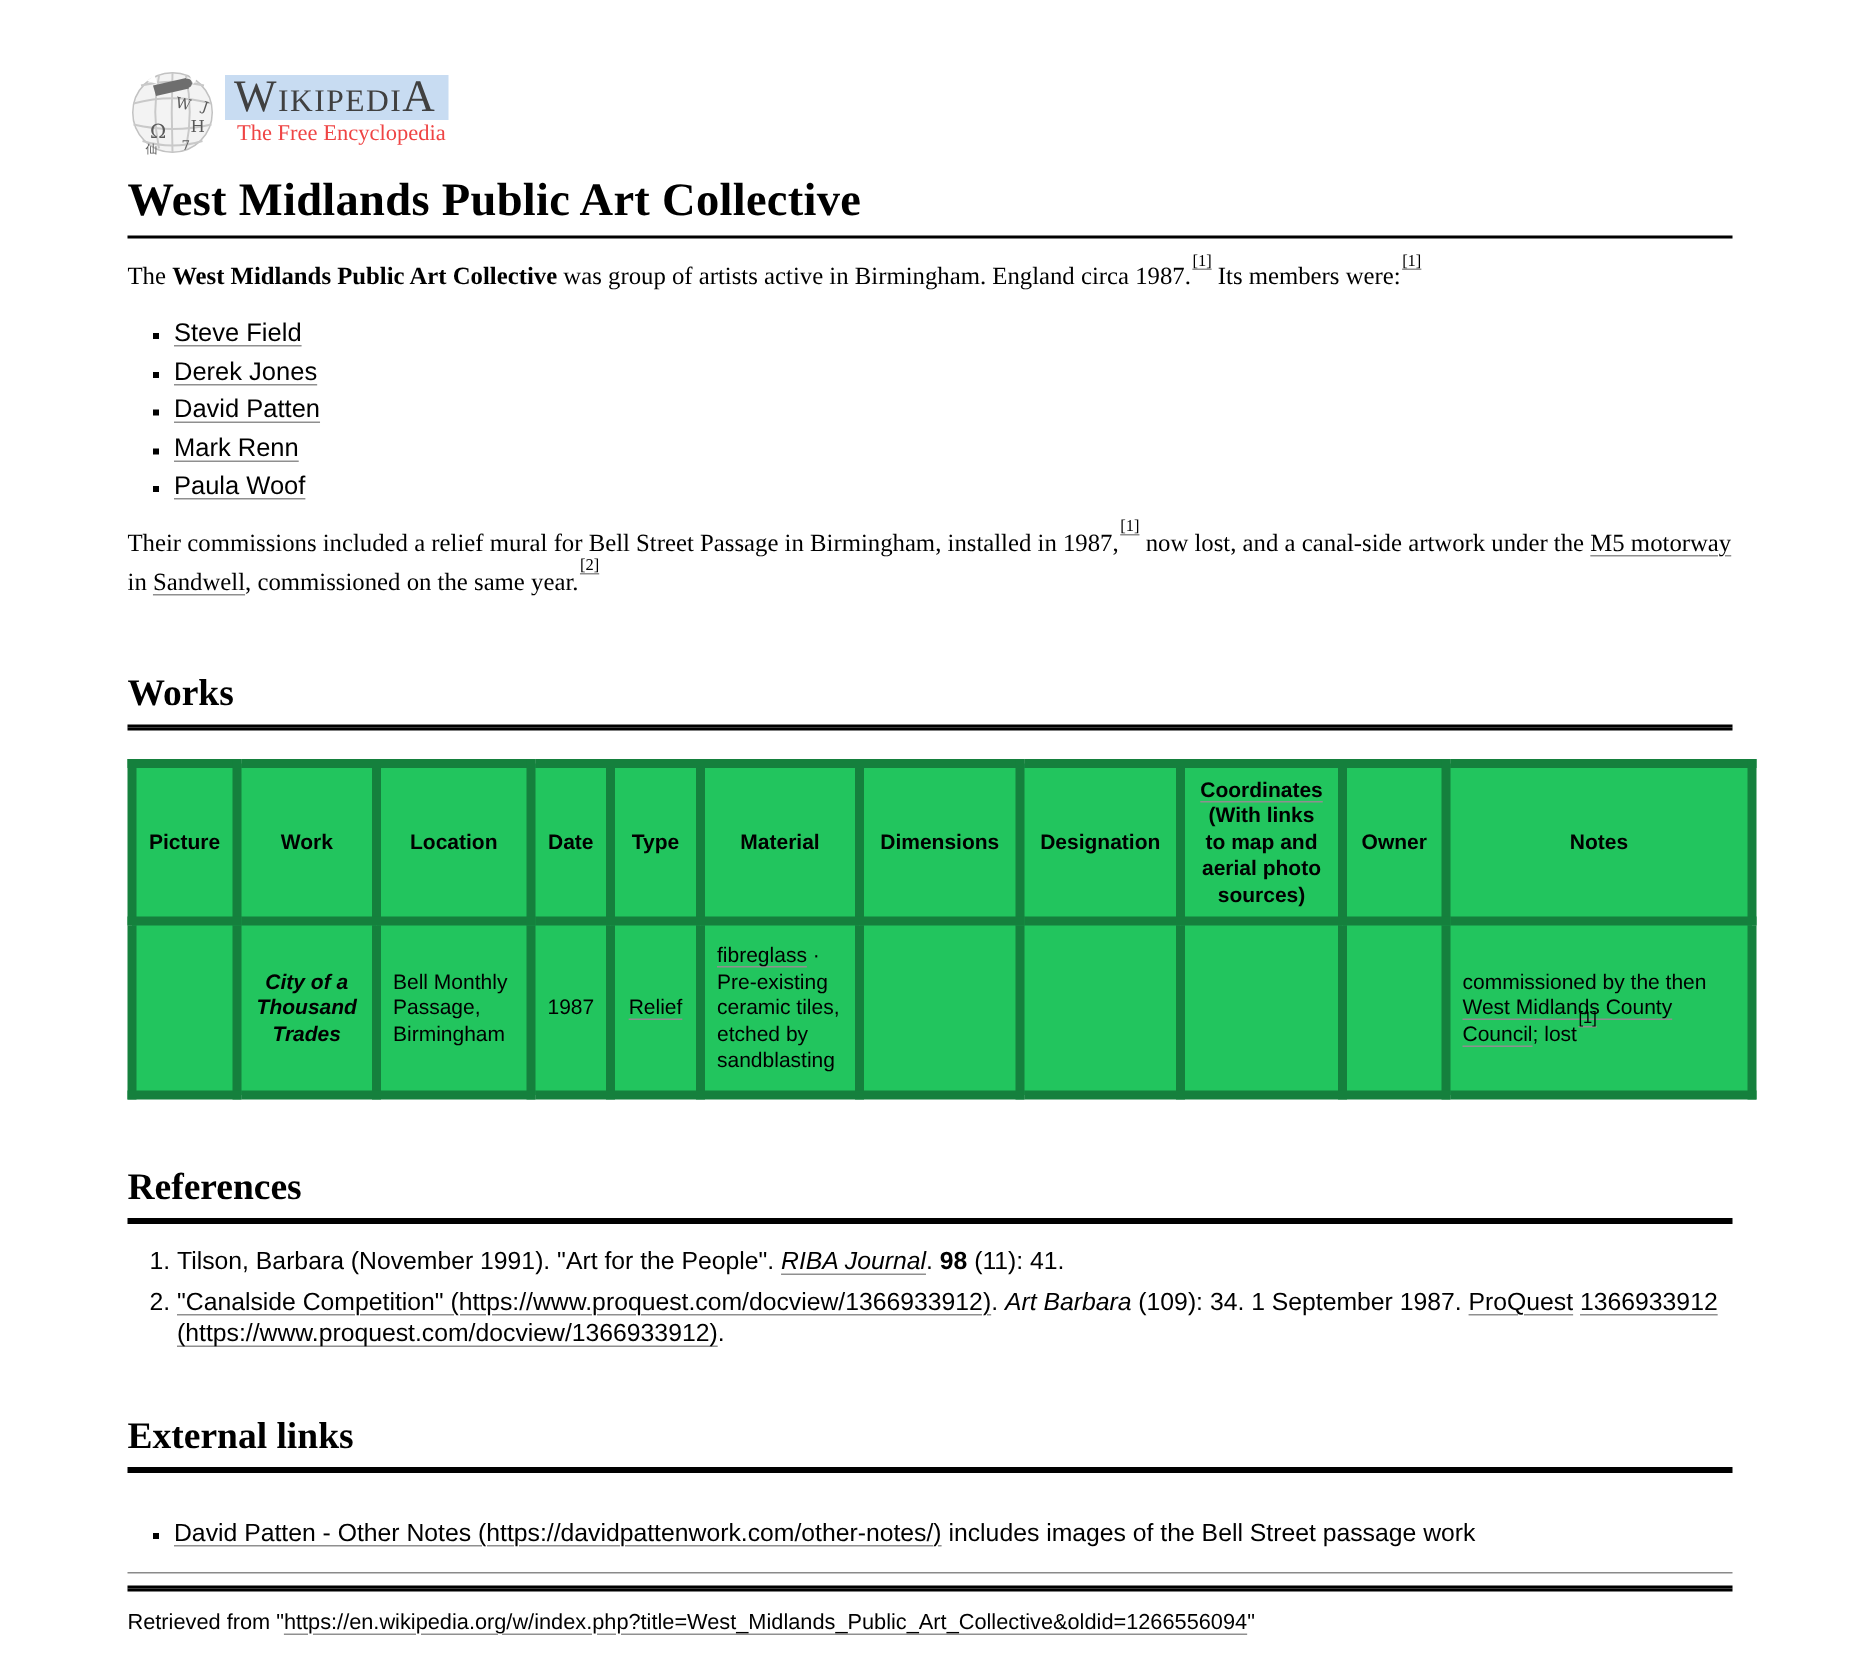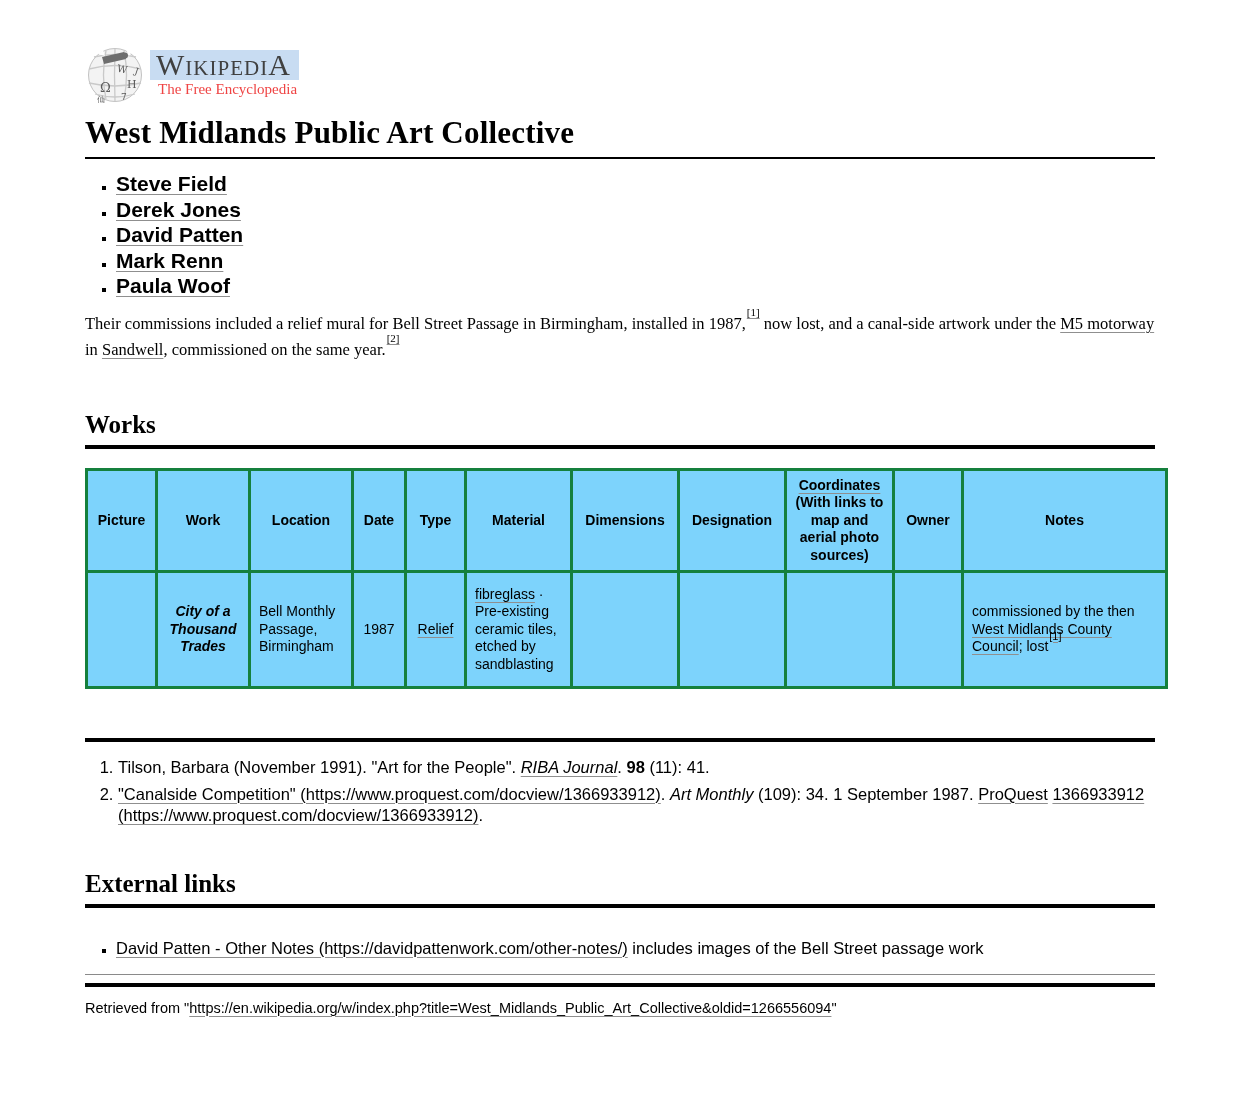--- a/index.html
+++ b/index.html
@@ -45,36 +45,36 @@
 
   
   p.body { font-size: 16.5px; line-height: 26px; margin: 12px 0 0; max-width: 1070px; }
   b.subject { font-weight: bold; }
   a { color: #000; text-decoration: underline; text-decoration-color: #8f8f8f; text-decoration-thickness: 1px; text-underline-offset: 3px; cursor: pointer; }
   sup.ref { font-size: 11px; line-height: 0; position: relative; top: -6px; margin-left: 1px; }
   sup.ref a { text-underline-offset: 2px; }
 
   ul.members {
     font-family: "Liberation Sans", sans-serif;
-    font-size: 21px; line-height: 25.5px;
+    font-size: 17px; line-height: 25.5px;
     list-style-type: square;
-    margin: 12px 0 11px; padding-left: 31px; font-weight: bold;
+    margin: 12px 0 11px; padding-left: 31px;
   }
   ul.members li::marker { font-size: 12px; }
 
   
   .works-wrap { margin-top: 19px; }
   table.works {
     border-collapse: collapse; table-layout: fixed;
     width: 1080px;
     font-family: "Liberation Sans", sans-serif;
     font-size: 14px; line-height: 17.5px;
     color: #000;
   }
-  table.works th, table.works td { border: 3px solid #15803d; padding: 6px 8px; vertical-align: middle; background: #7dd3fc; }
+  table.works th, table.works td { border: 6px solid #15803d; padding: 6px 8px; vertical-align: middle; background: #22c55e; }
   table.works thead tr { height: 99px; }
   table.works tbody tr { height: 116px; }
   table.works th { font-weight: bold; text-align: center; }
   td.c { text-align: center; }
   td.work-title { font-weight: bold; font-style: italic; text-align: center; }
 
   
   ol.refs {
     font-family: "Liberation Sans", sans-serif;
     font-size: 16.5px; line-height: 21.5px;
@@ -134,20 +134,21 @@
     </svg>
     <div class="wordmark-block">
       <span class="wordmark">WikipediA</span>
       <div class="tagline">The Free Encyclopedia</div>
     </div>
   </div>
 
   <h1 class="title">West Midlands Public Art Collective</h1>
   <hr class="rule-single">
 
+  <p class="body"><span>The </span><b class="subject">West Midlands Public Art Collective</b><span> was group of artists active in Birmingham. England circa 1987.</span><sup class="ref"><a>[1]</a></sup><span> Its members were:</span><sup class="ref"><a>[1]</a></sup></p>
 
   <ul class="members">
     <li><a>Steve Field</a></li>
     <li><a>Derek Jones</a></li>
     <li><a>David Patten</a></li>
     <li><a>Mark Renn</a></li>
     <li><a>Paula Woof</a></li>
   </ul>
 
   <p class="body"><span>Their commissions included a relief mural for Bell Street Passage in Birmingham, installed in 1987,</span><sup class="ref"><a>[1]</a></sup><span> now lost, and a canal-side artwork under the </span><a>M5 motorway</a><span> in </span><a>Sandwell</a><span>, commissioned on the same year.</span><sup class="ref"><a>[2]</a></sup></p>
@@ -200,25 +201,26 @@
           <td></td>
           <td></td>
           <td><span>commissioned by the then </span><a>West Midlands County Council</a><span>; lost</span><sup class="ref"><a>[1]</a></sup></td>
         </tr>
       </tbody>
     </table>
   </div>
 
   <div class="spacer-refs"></div>
 
+  <h2 class="section">References</h2>
   <div class="rule-double"></div>
 
   <ol class="refs">
     <li><span>Tilson, Barbara (November 1991). "Art for the People". </span><a class="it">RIBA Journal</a><span>. </span><span class="bd">98</span><span> (11): 41.</span></li>
-    <li><a>"Canalside Competition" (https://www.proquest.com/docview/1366933912)</a><span>. </span><span class="it">Art Monthly</span><span> (109): 34. 1 September 1987. </span><a>ProQuest</a><span> </span><a>1366933912 (https://www.proquest.com/docview/1366933912)</a><span>.</span></li>
+    <li><a>"Canalside Competition" (https://www.proquest.com/docview/1366933912)</a><span>. </span><span class="it">Art Barbara</span><span> (109): 34. 1 September 1987. </span><a>ProQuest</a><span> </span><a>1366933912 (https://www.proquest.com/docview/1366933912)</a><span>.</span></li>
   </ol>
 
   <div class="spacer-ext"></div>
 
   <h2 class="section">External links</h2>
   <div class="rule-double"></div>
 
   <ul class="external">
     <li><a>David Patten - Other Notes (https://davidpattenwork.com/other-notes/)</a><span> includes images of the Bell Street passage work</span></li>
   </ul>

